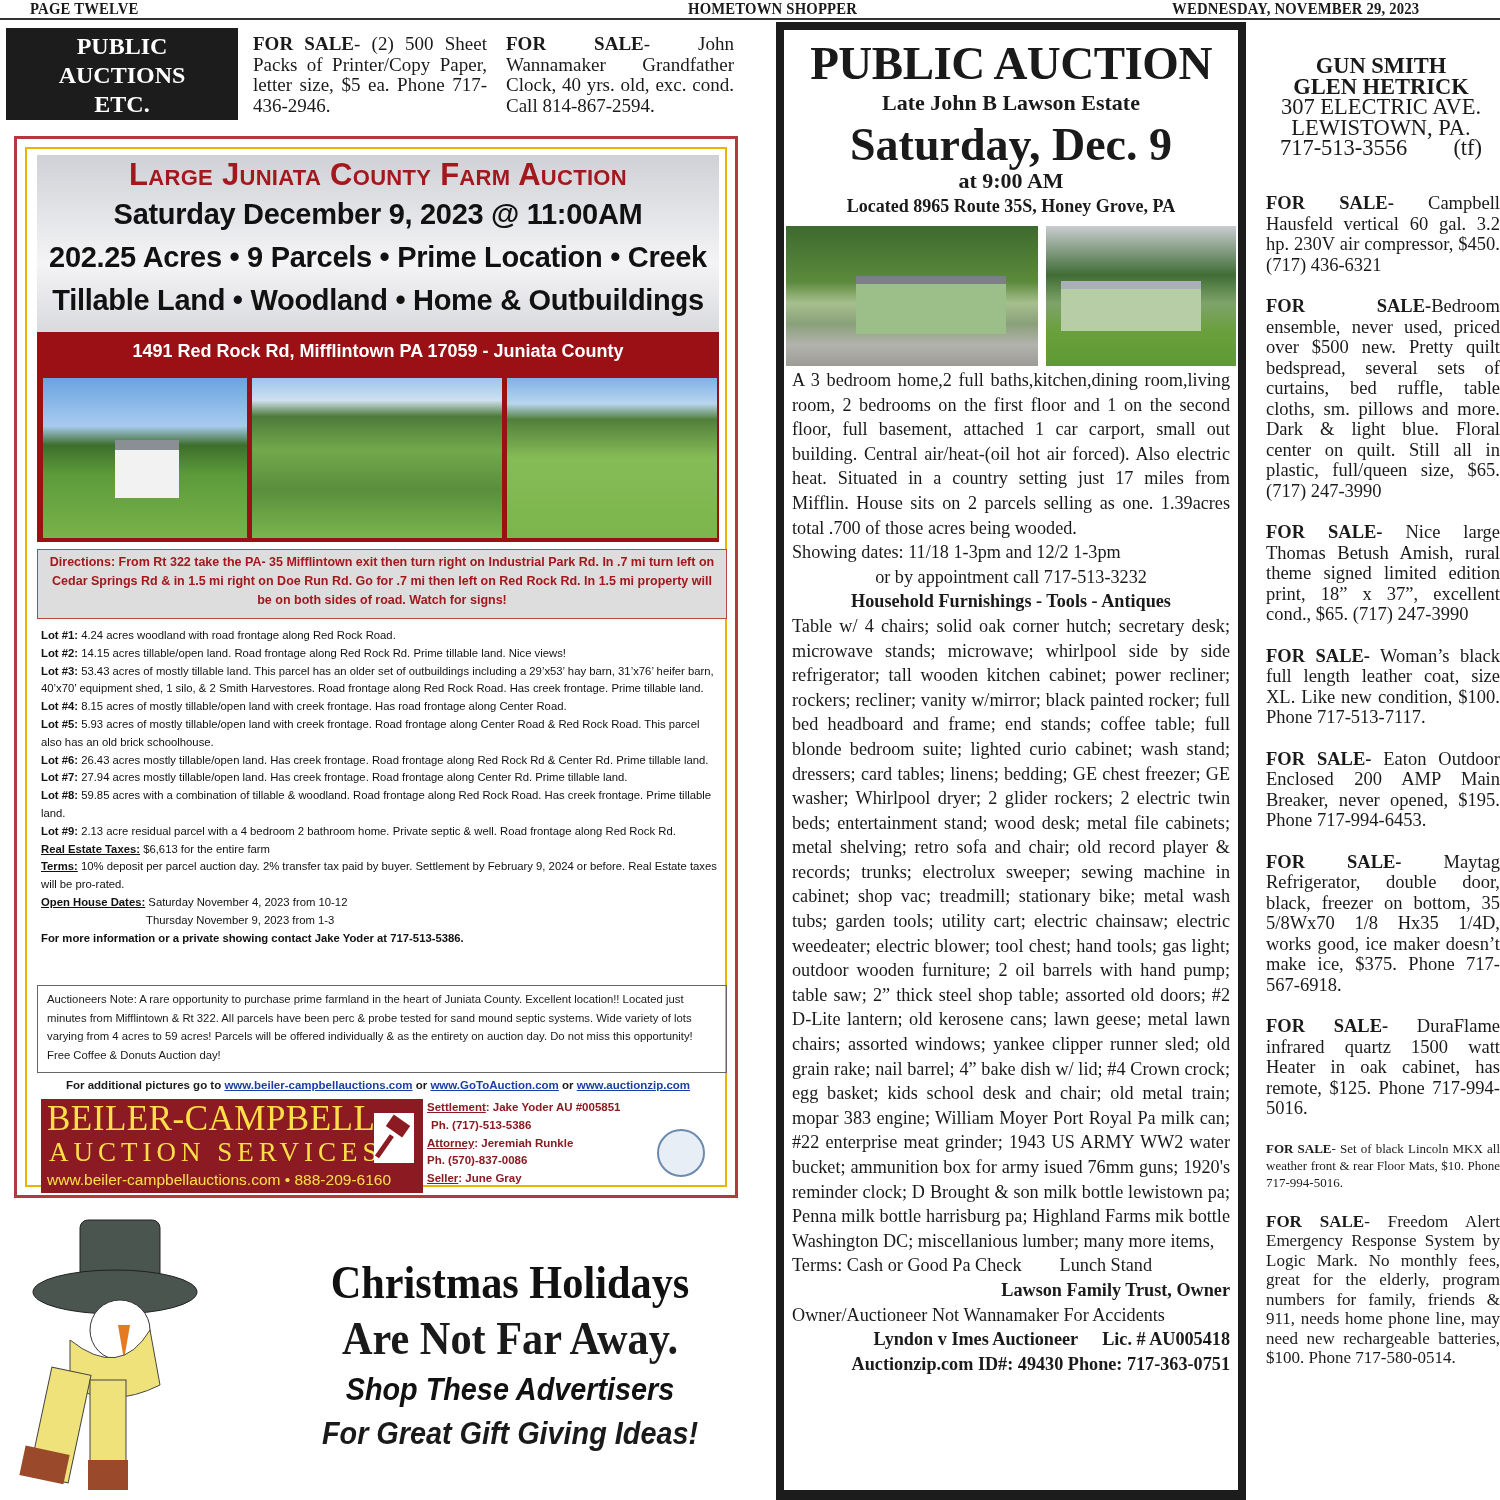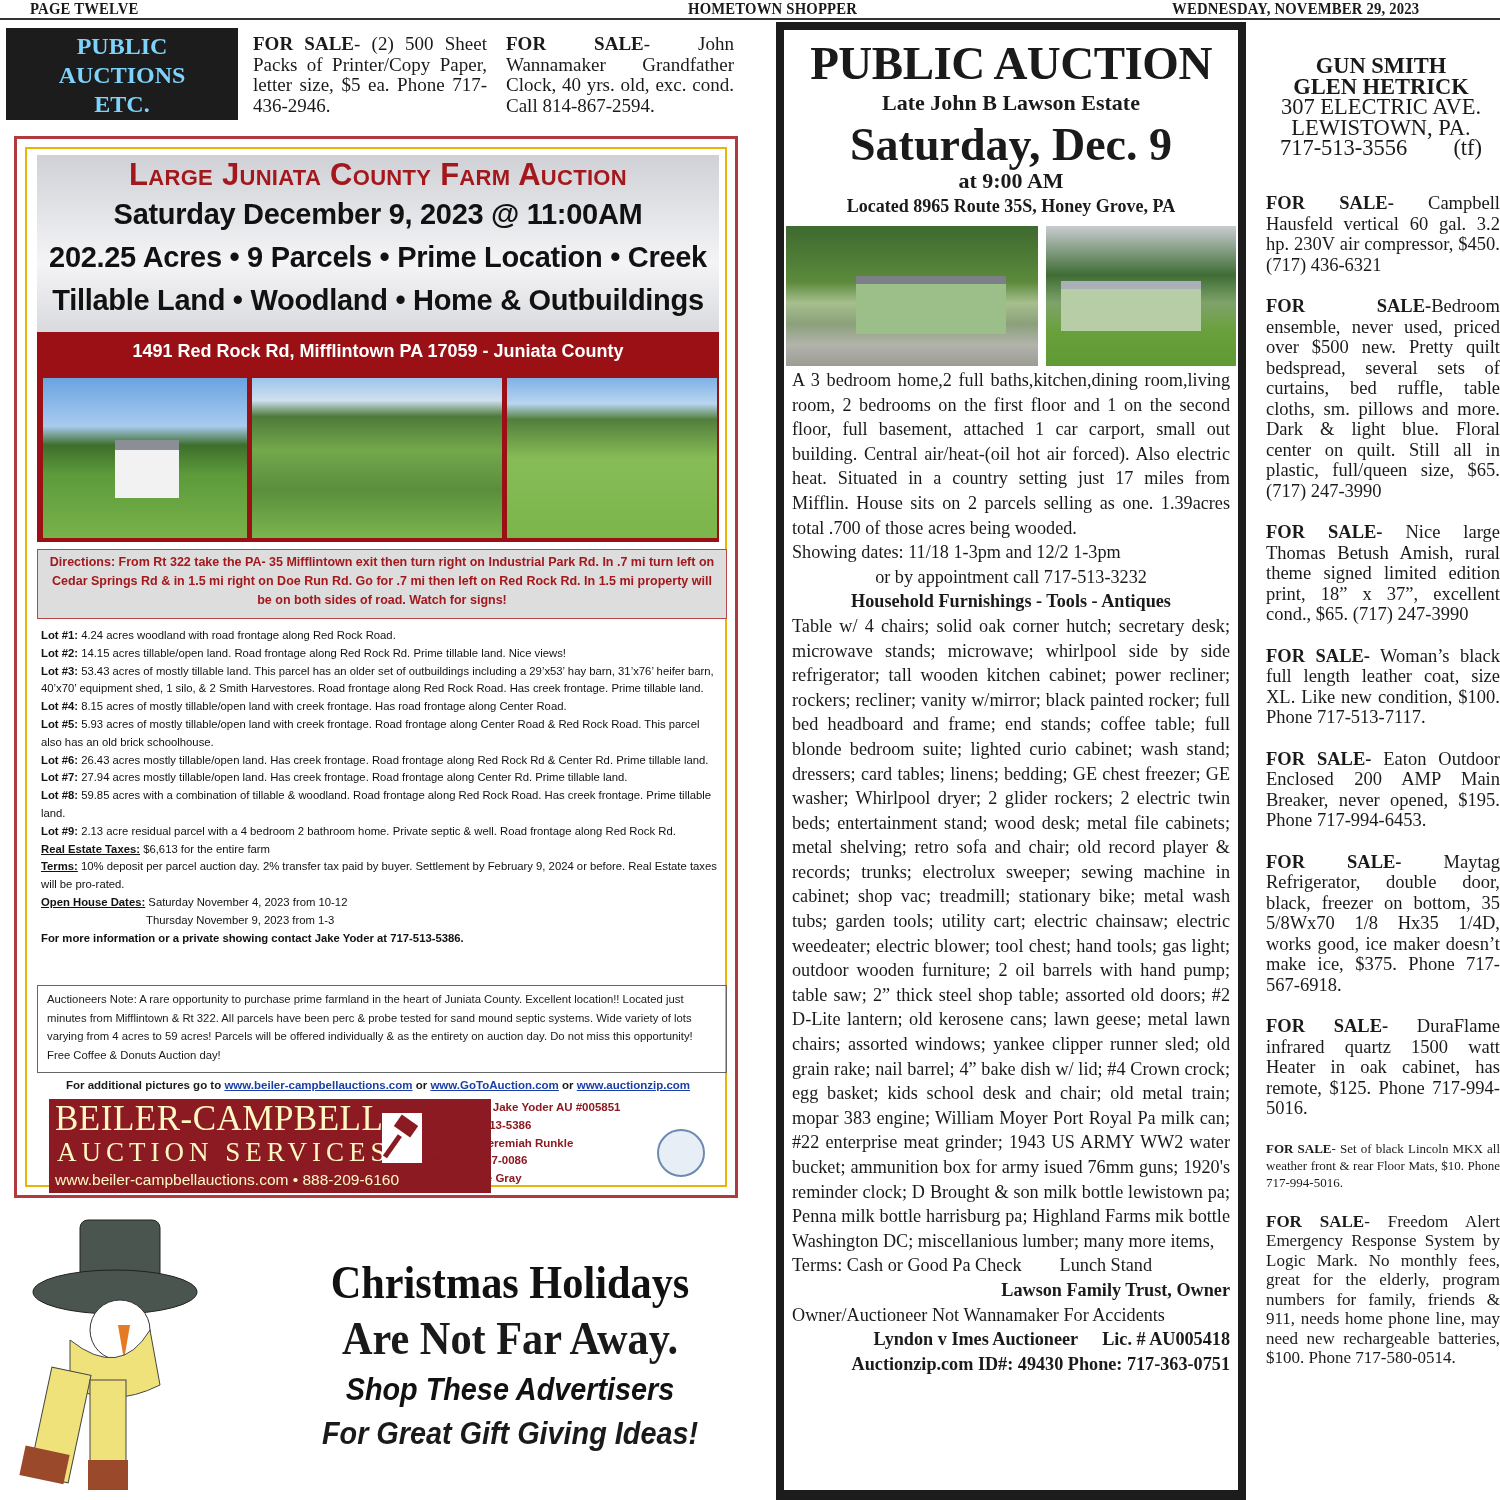--- a/index.html
+++ b/index.html
@@ -3,40 +3,40 @@
 <meta charset="utf-8">
 <style>
 *{box-sizing:border-box;margin:0;padding:0}
 html,body{width:1500px;height:1500px;background:#fff;overflow:hidden}
 body{position:relative;font-family:"Liberation Serif","DejaVu Serif",serif;color:#1a1a1a}
 .abs{position:absolute}
 
 #hdr{left:0;top:0;width:1500px;height:20px;border-bottom:2px solid #333}
 #hdr span{position:absolute;top:0;font-weight:bold;font-size:16px;letter-spacing:.2px;transform:scaleX(.92);transform-origin:left}
 
-#pae{left:6px;top:28px;width:232px;height:92px;background:#1c1c1c;color:#7dd3fc;text-align:center;font-weight:bold;font-size:24px;line-height:29px;padding-top:4px}
+#pae{left:6px;top:28px;width:232px;height:92px;background:#1c1c1c;color:#ffffff;text-align:center;font-weight:bold;font-size:24px;line-height:29px;padding-top:4px}
 .cls{font-size:19px;line-height:20.5px;text-align:justify}
 .cls b{font-weight:bold}
 
 #farm{left:14px;top:136px;width:724px;height:1062px;border:3px solid #b23a3e;background:#fff}
 #farm-inner{position:absolute;left:8px;top:8px;width:702px;height:1040px;border:2px solid #eab308}
 #farm-head{position:absolute;left:10px;top:6px;width:682px;height:180px;background:linear-gradient(#cfd1d6,#f4f4f6 60%,#d8d9dd);text-align:center;font-family:"Liberation Sans","DejaVu Sans",sans-serif}
 #farm-title{color:#a3181c;font-size:31px;font-weight:bold;font-variant:small-caps;letter-spacing:.3px;padding-top:2px}
 .fh{font-size:29px;font-weight:bold;color:#111;line-height:43px;letter-spacing:-.3px}
 #farm-addr{position:absolute;left:10px;top:183px;width:682px;height:40px;background:#9a1014;color:#fff;font:bold 18px "Liberation Sans",sans-serif;text-align:center;line-height:38px}
 #farm-photos{position:absolute;left:10px;top:223px;width:682px;height:170px;background:#9a1014;padding:4px 6px}
 .ph{position:absolute;top:6px;height:160px}
 #dirs{position:absolute;left:10px;top:400px;width:690px;height:70px;background:#ddd;border:1px solid #b8474a;color:#a3181c;font:bold 12.5px "Liberation Sans",sans-serif;text-align:center;line-height:19px;padding:3px 8px}
 #lots{position:absolute;left:14px;top:478px;width:680px;font:11.3px "Liberation Sans",sans-serif;line-height:17.8px;color:#111}
 #lots b{font-weight:bold}
 #lots u{font-weight:bold;text-decoration:underline}
 #note{position:absolute;left:10px;top:836px;width:690px;height:88px;border:1px solid #666;font:11.3px "Liberation Sans",sans-serif;line-height:18.6px;padding:4px 9px}
 #addl{position:absolute;left:0;top:930px;width:702px;text-align:center;font:bold 11.5px "Liberation Sans",sans-serif}
 #addl a{color:#1a3ea8;text-decoration:underline}
-#bc{position:absolute;left:22px;top:950px;width:442px;height:94px;background:#8c1a22;color:#fef9c3}
+#bc{position:absolute;left:14px;top:950px;width:382px;height:94px;background:#8c1a22;color:#fde047}
 #bc-name{position:absolute;left:6px;top:0;font:35px "Liberation Serif",serif;letter-spacing:.5px}
 #bc-svc{position:absolute;left:8px;top:38px;font:27px "Liberation Serif",serif;letter-spacing:5px}
 #bc-web{position:absolute;left:6px;top:72px;font:15.5px "Liberation Sans",sans-serif}
 #bc-gavel{position:absolute;left:333px;top:14px;width:40px;height:50px;background:#fff}
 #contacts{position:absolute;left:400px;top:950px;font:bold 11.5px "Liberation Sans",sans-serif;color:#8c1a22;line-height:17.8px}
 #contacts u{text-decoration:underline}
 #seal{position:absolute;left:630px;top:980px;width:48px;height:48px;border-radius:50%;border:2px solid #6b8ab0;background:#e8eef5}
 
 #xmas{left:260px;top:1255px;width:500px;text-align:center}
 #xm1{font:bold 46px "Liberation Serif",serif;line-height:56px;color:#111;transform:scaleX(.92)}

